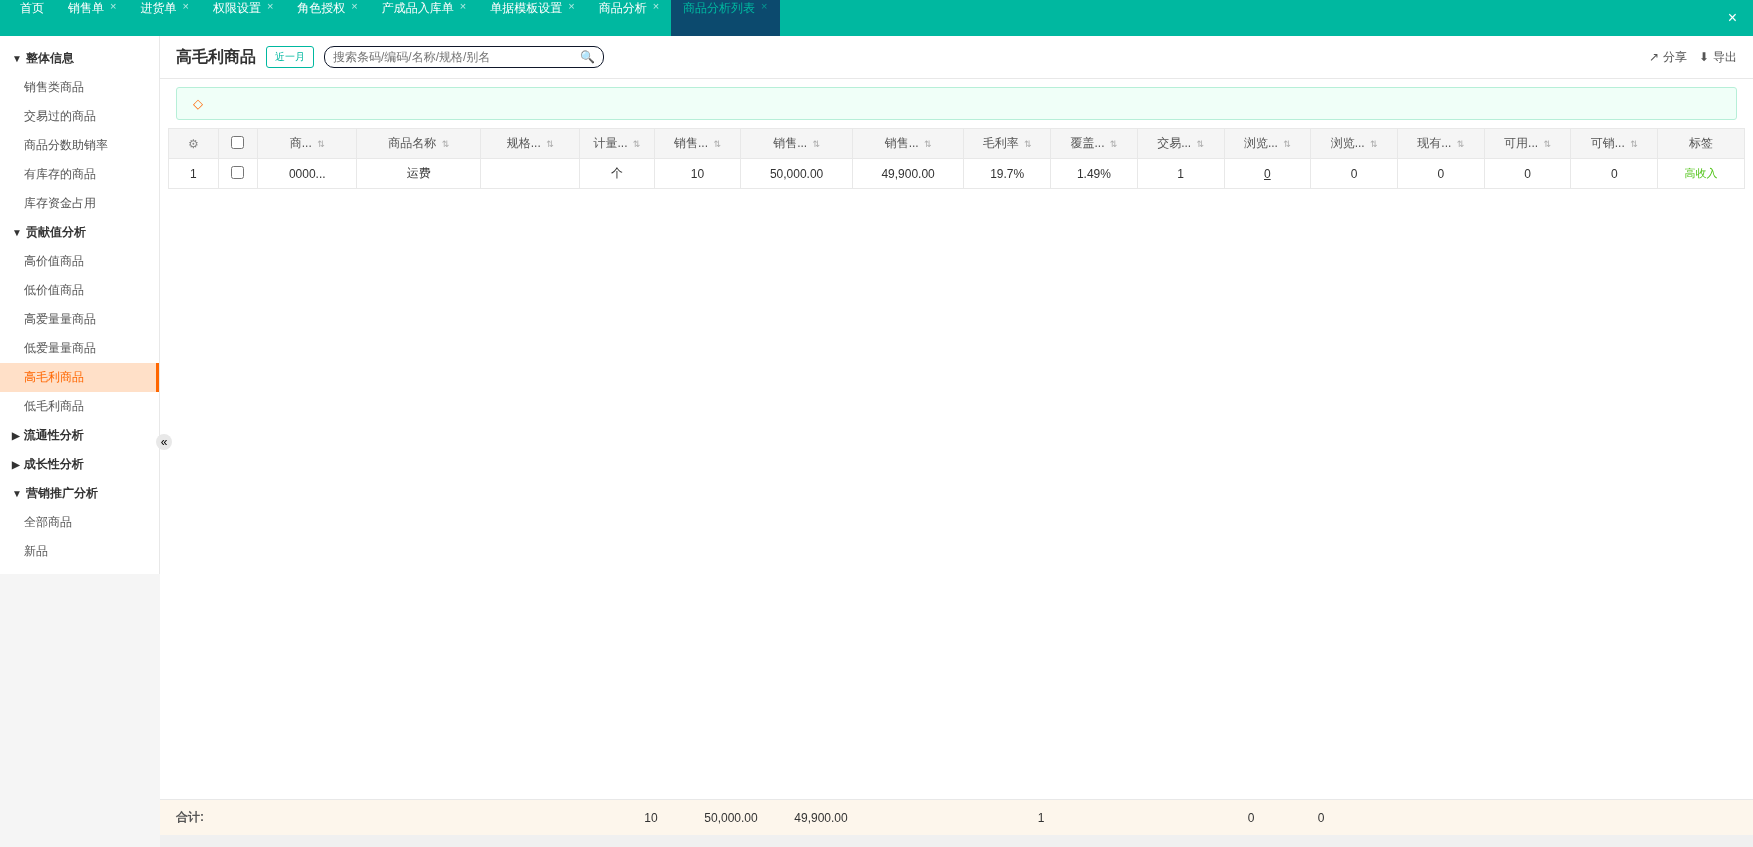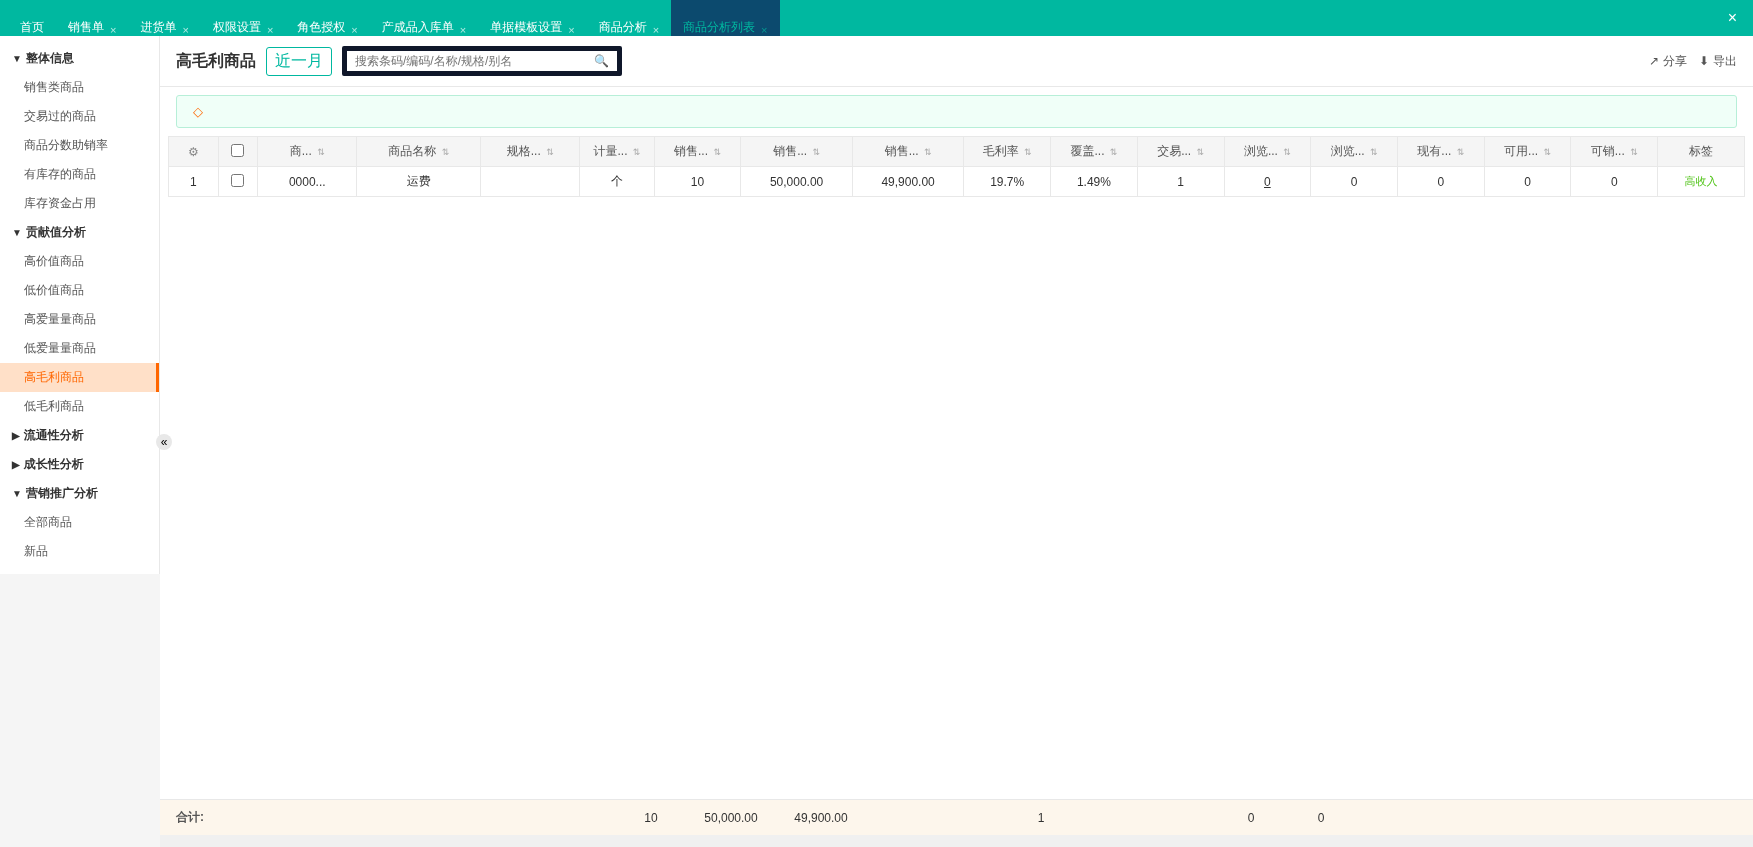--- a/index.html
+++ b/index.html
@@ -12,21 +12,21 @@
       align-items: center;
       height: 36px;
       padding: 0 8px;
       color: #fff;
       position: relative;
     }
     .top-nav .nav-item {
       padding: 0 12px;
       height: 36px;
       display: flex;
-      align-items: flex-end;
+      align-items: flex-start;
       cursor: pointer;
       white-space: nowrap;
       font-size: 13px;
       color: #fff;
     }
     .top-nav .nav-item.active { background: #0c4a6e; color: #00b8a0; }
     .top-nav .nav-item .close-x {
       margin-left: 6px;
       font-size: 11px;
       opacity: 0.7;
@@ -120,27 +120,27 @@
       font-weight: bold;
       color: #333;
     }
     .filter-btn {
       background: #fff;
       border: 1px solid #00b8a0;
       color: #00b8a0;
       border-radius: 3px;
       padding: 3px 8px;
       cursor: pointer;
-      font-size: 16px;
+      font-size: 10px;
     }
     .search-box {
       display: flex;
       align-items: center;
-      border: 5px solid #0f172a;
-      border-radius: 2px;
+      border: 1px solid #0f172a;
+      border-radius: 10px;
       padding: 3px 8px;
       flex: 1;
       max-width: 280px;
       justify-content: space-between;
     }
     .search-box input {
       border: none;
       outline: none;
       flex: 1;
       font-size: 12px;

